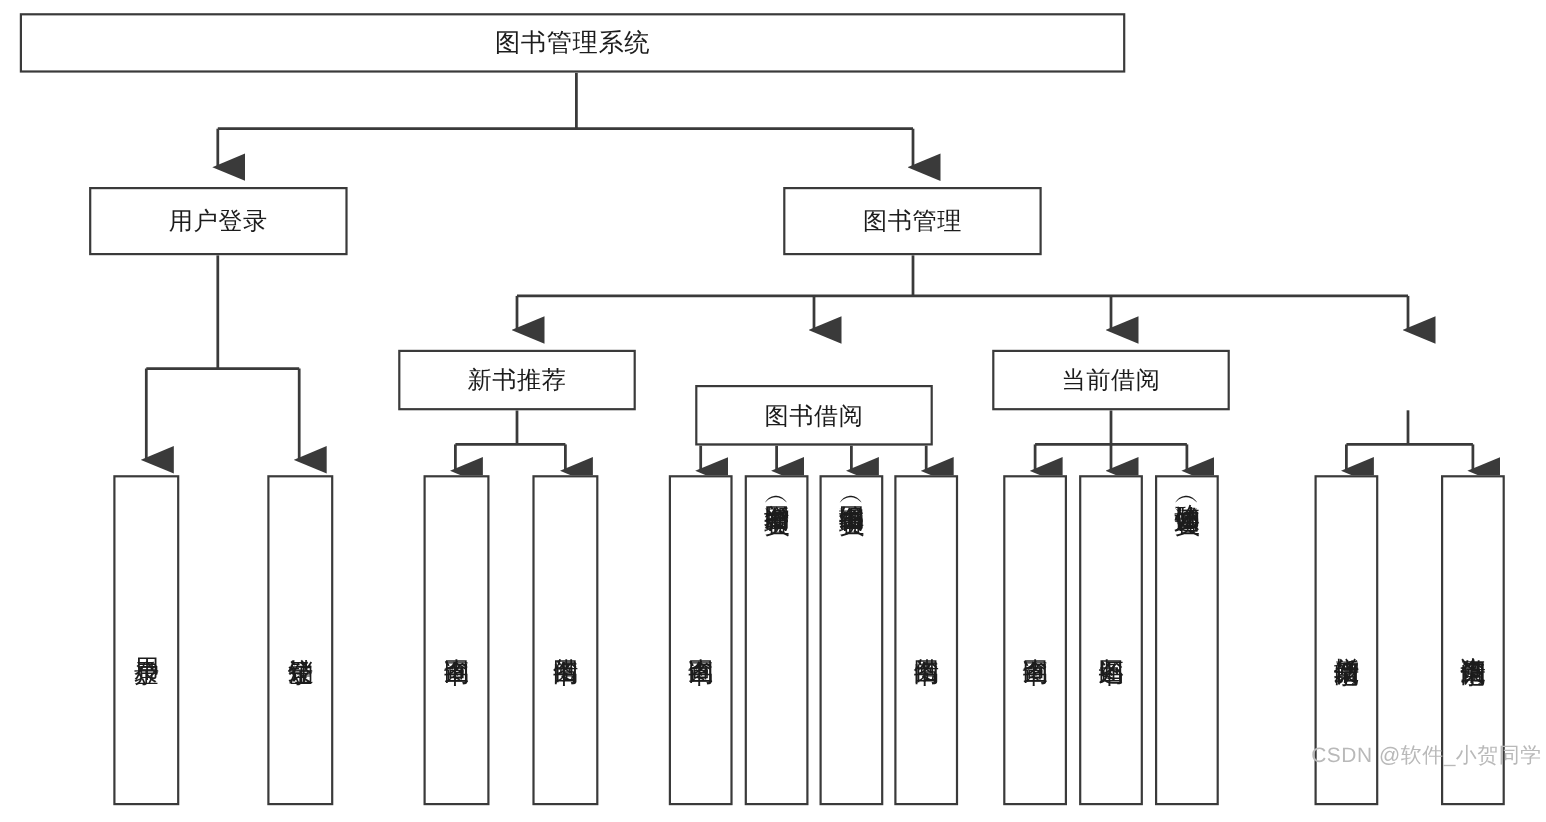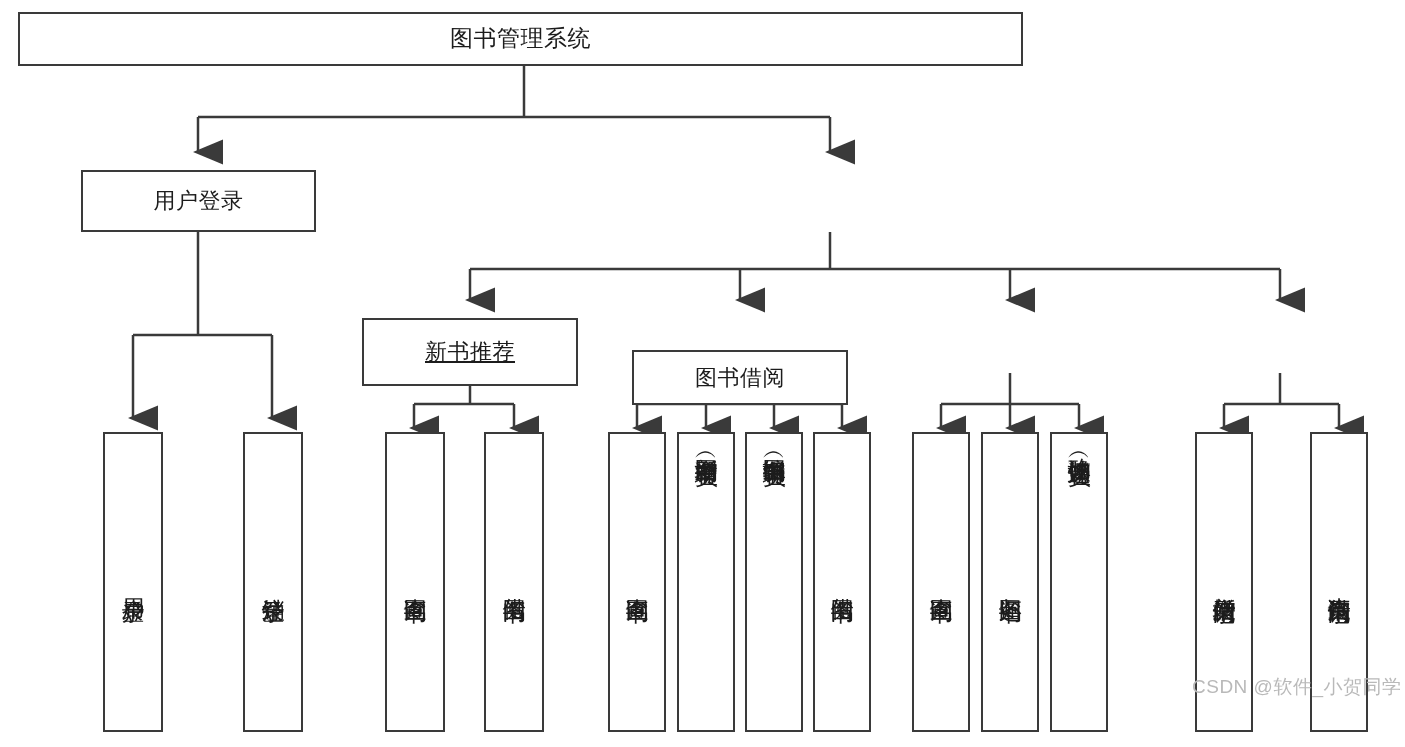--- a/index.html
+++ b/index.html
@@ -130,27 +130,33 @@
     </g>
   </svg>
 
   <div class="node h root" style="left:18px; top:12px; width:1005px; height:54px;">
     <span class="label">图书管理系统</span>
   </div>
 
   <div class="node h" style="left:81px; top:170px; width:235px; height:62px;">
     <span class="label">用户登录</span>
   </div>
-
-  <div class="node h" style="left:362px; top:318px; width:216px; height:68px;text-decoration:underline;">
+  <div class="node h" style="left:712px; top:170px; width:235px; height:62px;">
+    <span class="label">图书管理</span>
+  </div>
+
+  <div class="node h" style="left:362px; top:318px; width:216px; height:55px;">
     <span class="label">新书推荐</span>
   </div>
   <div class="node h" style="left:632px; top:318px; width:216px; height:55px;margin-top:32px;">
     <span class="label">图书借阅</span>
   </div>
+  <div class="node h" style="left:902px; top:318px; width:216px; height:55px;">
+    <span class="label">当前借阅</span>
+  </div>
 
   <div class="node v centered" style="left:103px; top:432px; width:60px; height:300px;">
     <span class="label">用户登录</span>
   </div>
   <div class="node v centered" style="left:243px; top:432px; width:60px; height:300px;">
     <span class="label">注销登录</span>
   </div>
 
   <div class="node v centered" style="left:385px; top:432px; width:60px; height:300px;">
     <span class="label">查询图书</span>

